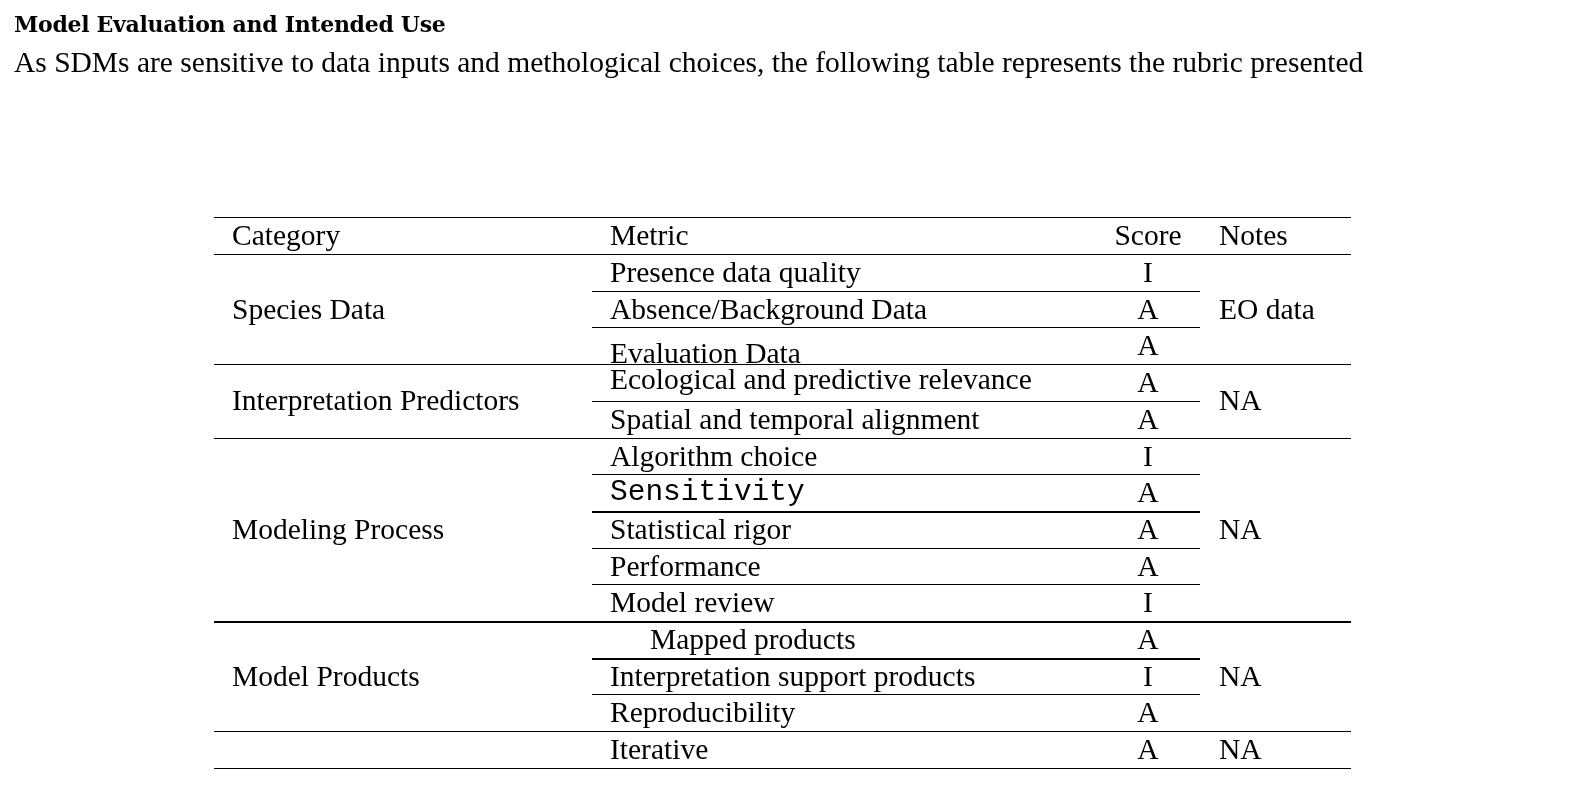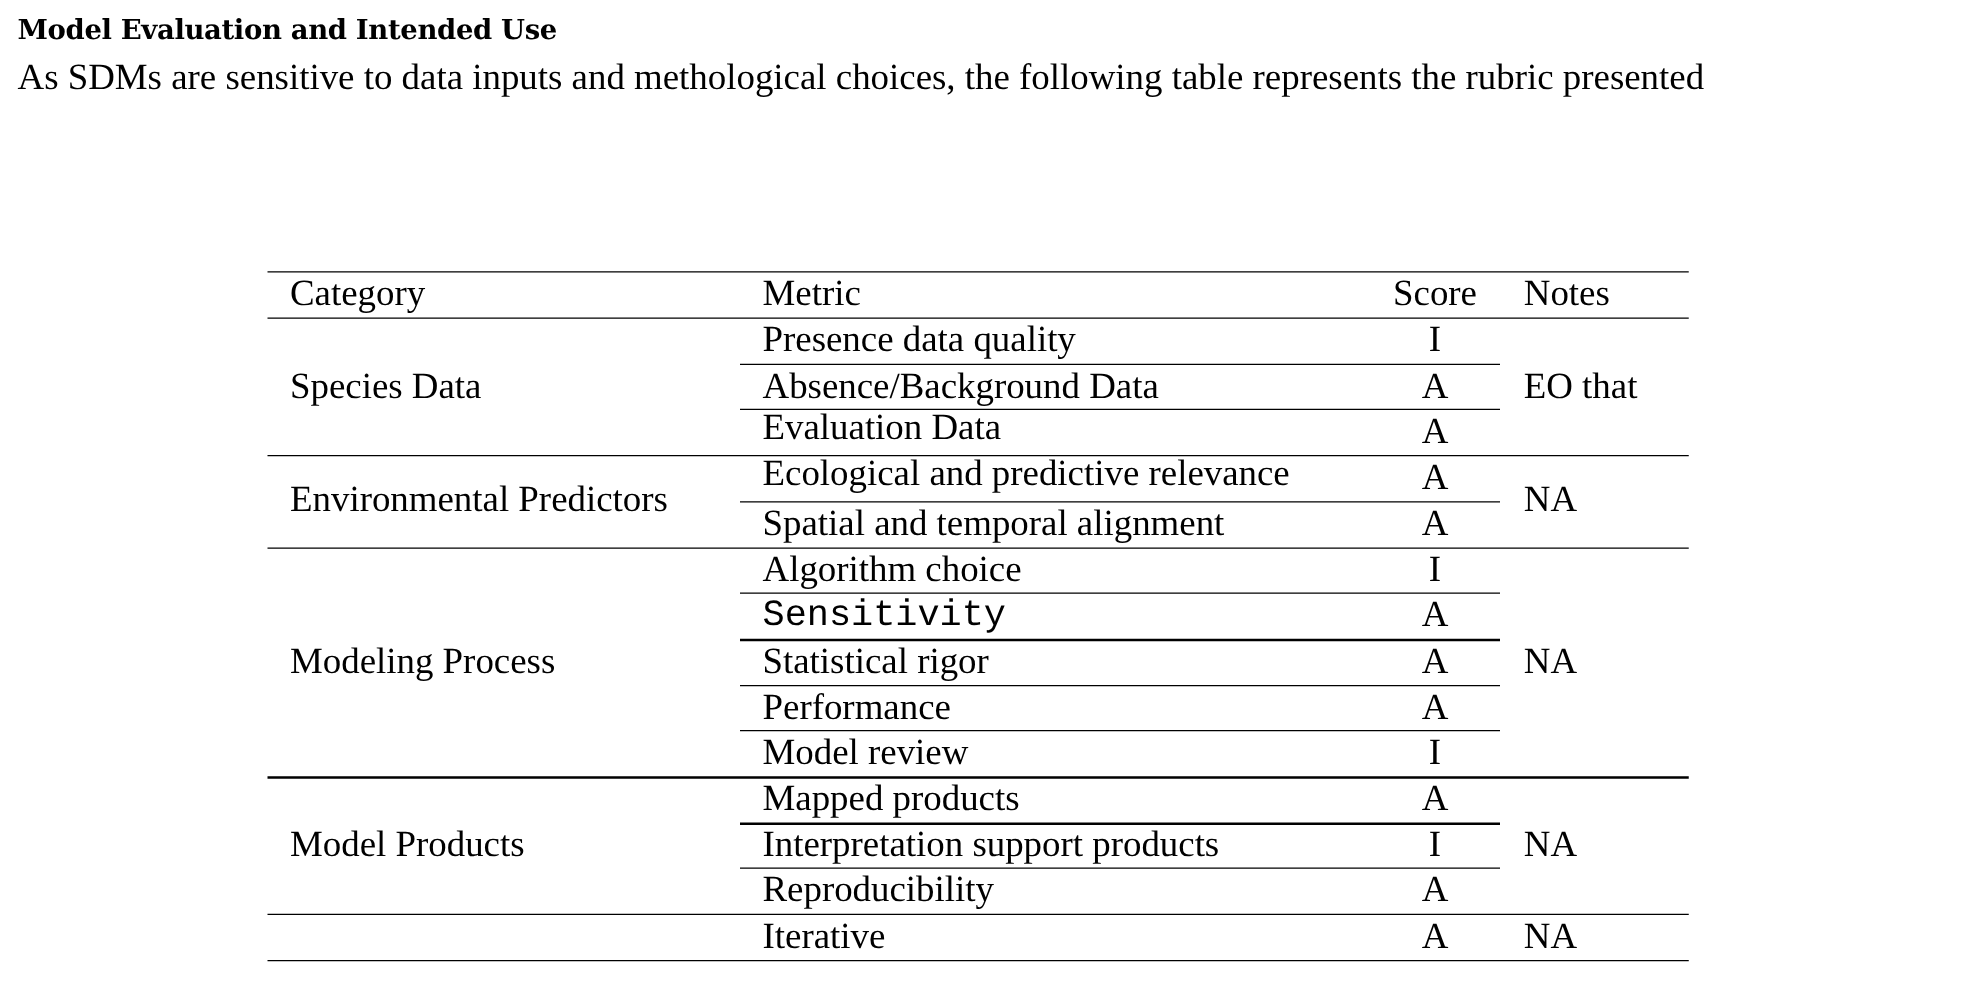--- a/index.html
+++ b/index.html
@@ -74,31 +74,31 @@
 <div class="tbl" id="tbl">
 
   <div class="rule" style="top:0;left:0;width:1137px;"></div>
 
   <div class="cell cat" style="top:1px;">Category</div>
   <div class="cell met" style="top:1px;">Metric</div>
   <div class="cell sco" style="top:1px;">Score</div>
   <div class="cell not" style="top:1px;">Notes</div>
   <div class="rule" style="top:37px;left:0;width:1137px;"></div>
 <div class="cell cat" style="top: 74.7px;">Species Data</div>
-    <div class="cell not" style="top: 74.7px;">EO that</div>
+    <div class="cell not" style="top: 74.7px;">EO data</div>
     <div class="cell met" style="top: 38px;">Presence data quality</div>
     <div class="cell sco" style="top: 38px;">I</div>
     <div class="rule" style="top: 73.7px; left: 378px; width: 608px;"></div>
     <div class="cell met" style="top: 74.7px;">Absence/Background Data</div>
     <div class="cell sco" style="top: 74.7px;">A</div>
     <div class="rule" style="top: 110.4px; left: 378px; width: 608px;"></div>
-    <div class="cell met" style="top: 108px;">Evaluation Data</div>
+    <div class="cell met" style="top: 119px;">Evaluation Data</div>
     <div class="cell sco" style="top: 111.4px;">A</div>
     <div class="rule" style="top: 147.1px; left: 0px; width: 1137px;"></div>
-    <div class="cell cat" style="top: 166.45px;">Environmental Predictors</div>
+    <div class="cell cat" style="top: 166.45px;">Interpretation Predictors</div>
     <div class="cell not" style="top: 166.45px;">NA</div>
     <div class="cell met" style="top: 145px;">Ecological and predictive relevance</div>
     <div class="cell sco" style="top: 148.1px;">A</div>
     <div class="rule" style="top: 183.8px; left: 378px; width: 608px;"></div>
     <div class="cell met" style="top: 184.8px;">Spatial and temporal alignment</div>
     <div class="cell sco" style="top: 184.8px;">A</div>
     <div class="rule" style="top: 220.5px; left: 0px; width: 1137px;"></div>
     <div class="cell cat" style="top: 294.9px;">Modeling Process</div>
     <div class="cell not" style="top: 294.9px;">NA</div>
     <div class="cell met" style="top: 221.5px;">Algorithm choice</div>
@@ -111,21 +111,21 @@
     <div class="cell sco" style="top: 294.9px;">A</div>
     <div class="rule" style="top: 330.6px; left: 378px; width: 608px;"></div>
     <div class="cell met" style="top: 331.6px;">Performance</div>
     <div class="cell sco" style="top: 331.6px;">A</div>
     <div class="rule" style="top: 367.3px; left: 378px; width: 608px;"></div>
     <div class="cell met" style="top: 368.3px;">Model review</div>
     <div class="cell sco" style="top: 368.3px;">I</div>
     <div class="rule thick" style="top: 404px; left: 0px; width: 1137px;"></div>
     <div class="cell cat" style="top: 441.7px;">Model Products</div>
     <div class="cell not" style="top: 441.7px;">NA</div>
-    <div class="cell met" style="top: 405px;">Mapped products</div>
+    <div class="cell met" style="top: 405px; margin-left: 40px;">Mapped products</div>
     <div class="cell sco" style="top: 405px;">A</div>
     <div class="rule thick" style="top: 440.7px; left: 378px; width: 608px;"></div>
     <div class="cell met" style="top: 441.7px;">Interpretation support products</div>
     <div class="cell sco" style="top: 441.7px;">I</div>
     <div class="rule" style="top: 477.4px; left: 378px; width: 608px;"></div>
     <div class="cell met" style="top: 478.4px;">Reproducibility</div>
     <div class="cell sco" style="top: 478.4px;">A</div>
     <div class="rule" style="top: 514.1px; left: 0px; width: 1137px;"></div>
     <div class="cell cat" style="top: 515.1px;"></div>
     <div class="cell not" style="top: 515.1px;">NA</div>

